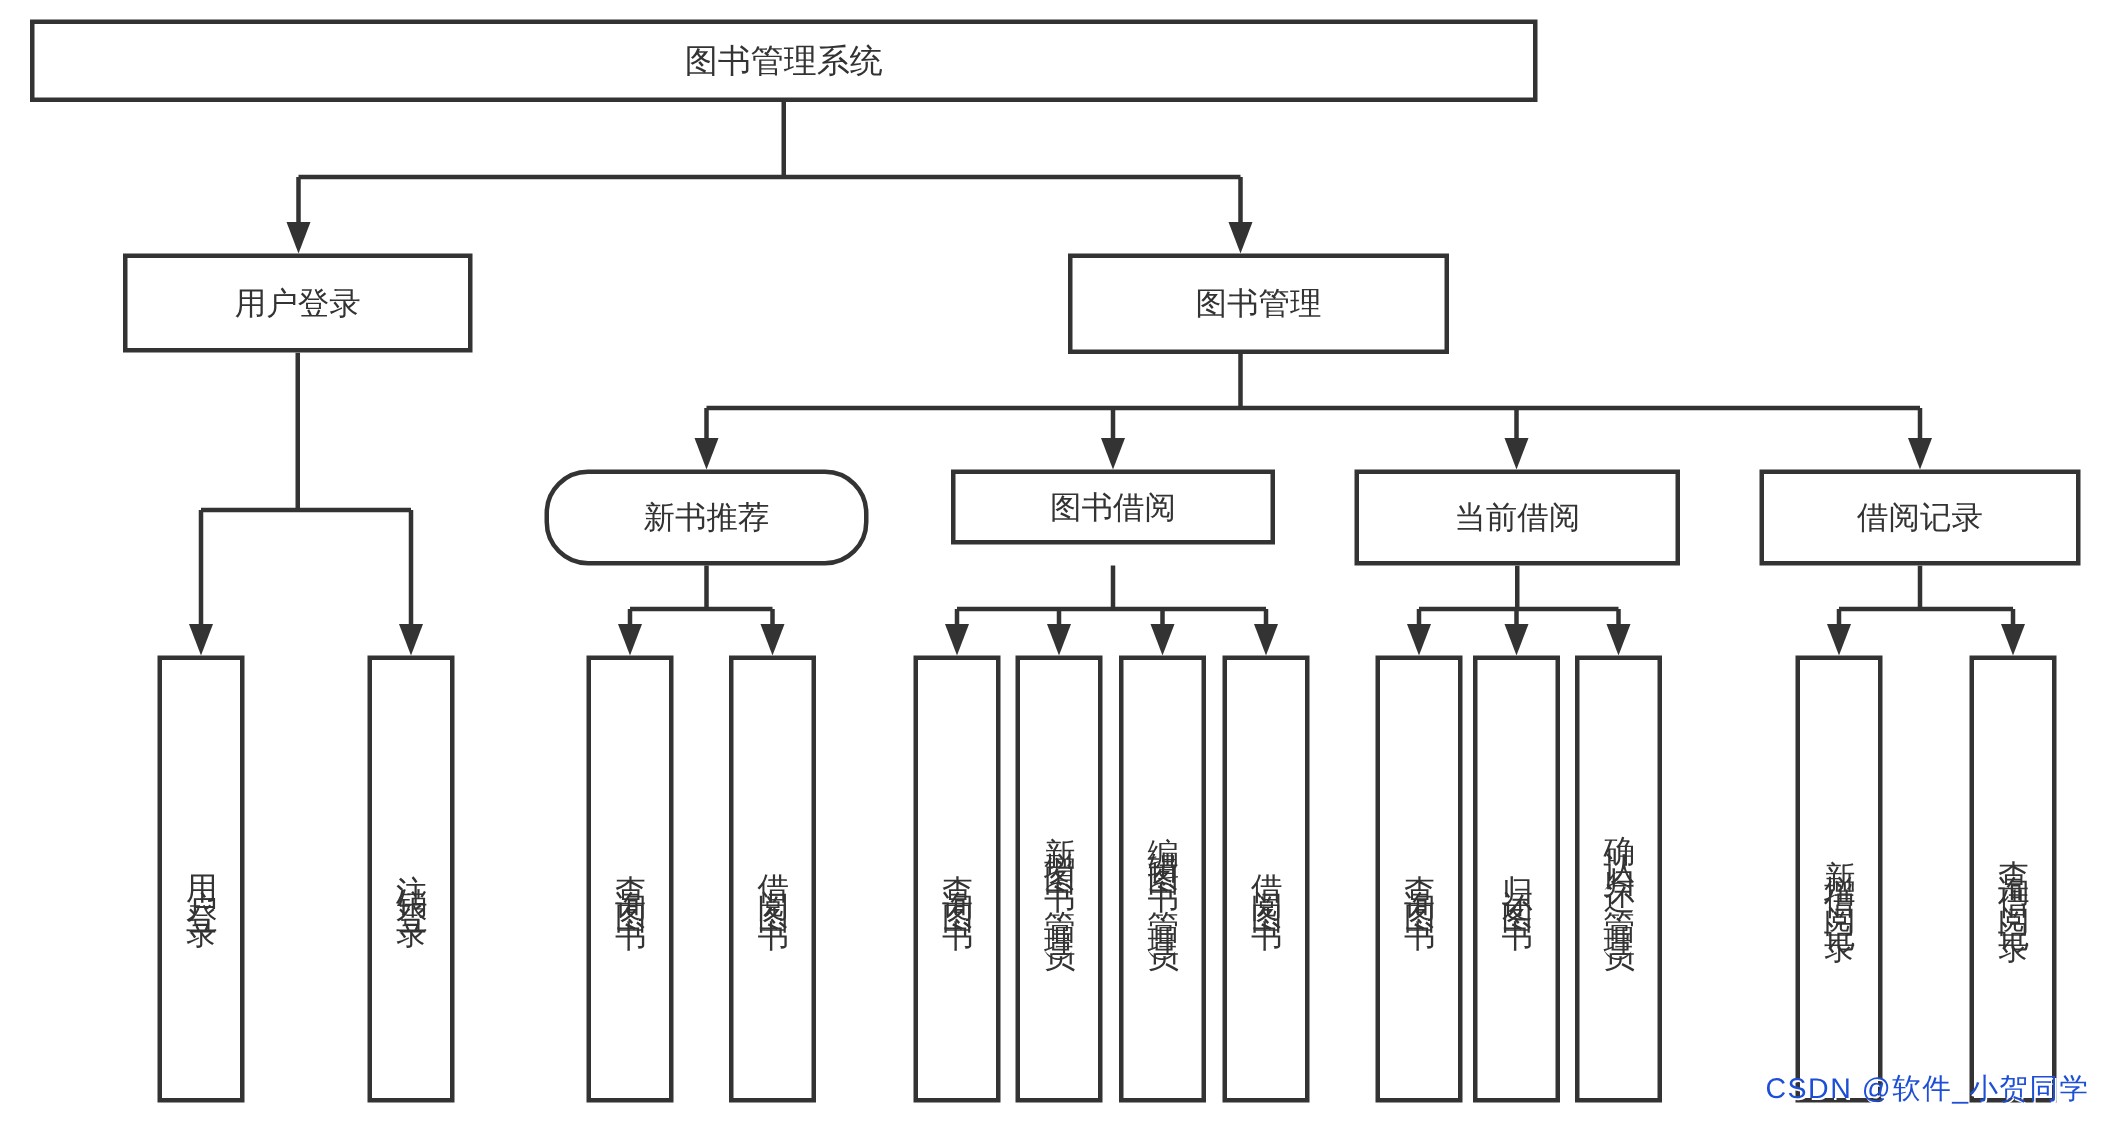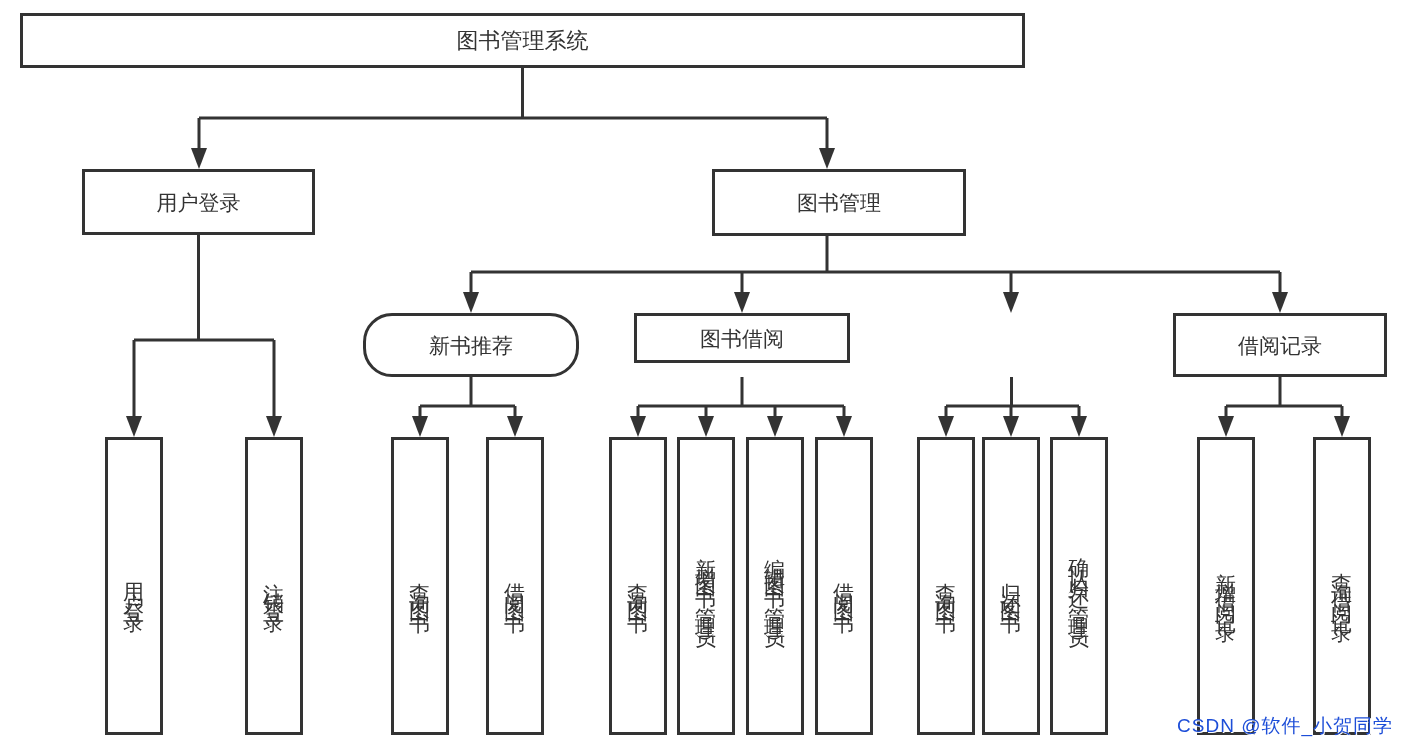--- a/index.html
+++ b/index.html
@@ -113,20 +113,21 @@
     </g>
   </svg>
 
   <div class="box root" style="left:20px; top:13px; width:1005px; height:55px;">图书管理系统</div>
 
   <div class="box" style="left:82px; top:169px; width:233px; height:66px;">用户登录</div>
   <div class="box" style="left:712px; top:169px; width:254px; height:67px;">图书管理</div>
 
   <div class="box" style="left:363px; top:313px; width:216px; height:64px;border-radius:29px;">新书推荐</div>
   <div class="box" style="left:634px; top:313px; width:216px; height:50px;">图书借阅</div>
+  <div class="box" style="left:903px; top:313px; width:217px; height:64px;">当前借阅</div>
   <div class="box" style="left:1173px; top:313px; width:214px; height:64px;">借阅记录</div>
 
   <div class="box vbox" style="left:105px; top:437px; width:58px; height:298px;">用户登录</div>
   <div class="box vbox" style="left:245px; top:437px; width:58px; height:298px;">注销登录</div>
 
   <div class="box vbox" style="left:391px; top:437px; width:58px; height:298px;">查询图书</div>
   <div class="box vbox" style="left:486px; top:437px; width:58px; height:298px;">借阅图书</div>
 
   <div class="box vbox" style="left:609px; top:437px; width:58px; height:298px;">查询图书</div>
   <div class="box vbox" style="left:677px; top:437px; width:58px; height:298px;">新增图书（管理员）</div>

